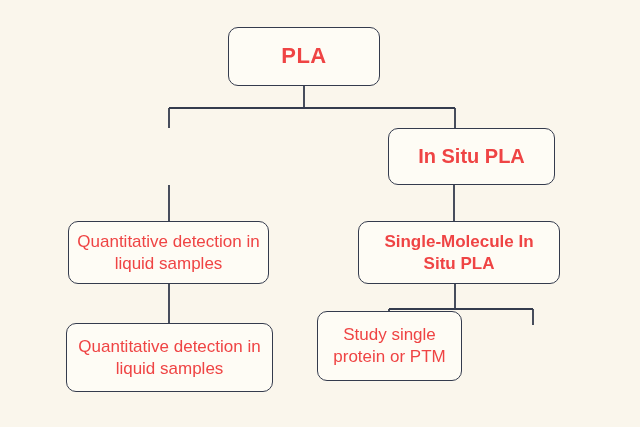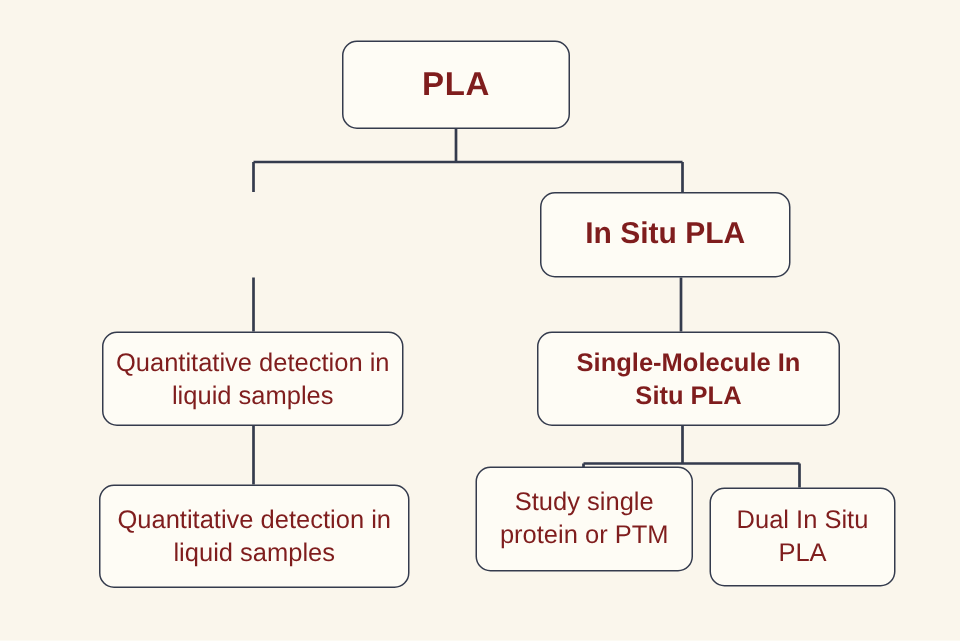--- a/index.html
+++ b/index.html
@@ -24,21 +24,21 @@
   .node {
     position: absolute;
     box-sizing: border-box;
     background: #FEFCF5;
     border: 1.6px solid #343B4D;
     border-radius: 10px;
     display: flex;
     align-items: center;
     justify-content: center;
     text-align: center;
-    color: #7f1d1d;
+    color: #ef4444;
     padding: 20px 8px;
     line-height: 1.28;
   }
   .lvl-root  { font-size: 22px; font-weight: 700; letter-spacing: 0.5px; }
   .lvl-1     { font-size: 20px; font-weight: 700; }
   .lvl-2-hd  { font-size: 17px; font-weight: 700; align-items: center; }
   .lvl-2     { font-size: 17px; font-weight: 400; }
 </style>
 </head>
 <body>
@@ -56,37 +56,34 @@
     <path d="M 454 185 L 454 221"></path>
 
     <path d="M 455 284 L 455 309 M 389 309 L 533 309 M 389 309 L 389 325 M 533 309 L 533 325"></path>
   </svg>
 
   <div class="node lvl-root" style="left:228px; top:27px; width:152px; height:59px;">
     <span>PLA</span>
   </div>
 
 
-  <div class="node lvl-1" style="left:360px; top:128px; width:167px; height:57px;">
+  <div class="node lvl-1" style="left:388px; top:128px; width:167px; height:57px;">
     <span>In Situ PLA</span>
   </div>
 
   <div class="node lvl-2" style="left:68px; top:221px; width:201px; height:63px;">
     <span>Quantitative detection in liquid samples</span>
   </div>
 
   <div class="node lvl-2-hd" style="left:358px; top:221px; width:202px; height:63px;">
     <span>Single-Molecule In Situ PLA</span>
   </div>
 
   <div class="node lvl-2" style="left:66px; top:323px; width:207px; height:69px;">
     <span>Quantitative detection in liquid samples</span>
   </div>
 
   <div class="node lvl-2" style="left:317px; top:311px; width:145px; height:70px;">
     <span>Study single protein or PTM</span>
   </div>
 
-  <div class="node lvl-2" style="left:473px; top:325px; width:124px; height:66px;">
-    <span>Dual In Situ PLA</span>
-  </div>
 
 </div>
 
 </body></html>

